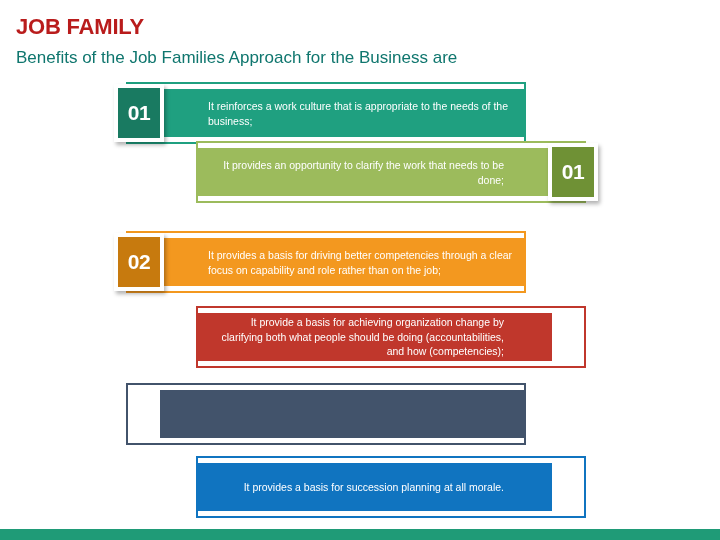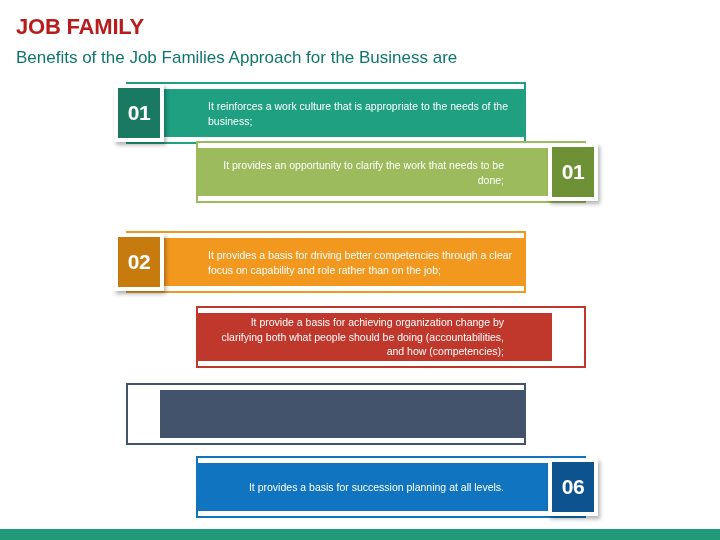--- a/index.html
+++ b/index.html
@@ -135,20 +135,19 @@
         <div class="bar-fill"></div>
         <div class="bar-text">It provide a basis for achieving organization change by clarifying both what people should be doing (accountabilities, and how (competencies);</div>
       </div>
       <div class="bar-row row-left" style="--c: #42536b; --cd: #2f3d52; left: 126px; top: 383px; width: 400px;">
         <div class="bar-frame"></div>
         <div class="bar-fill"></div>
       </div>
       <div class="bar-row row-right" style="--c: #1074c0; --cd: #0d5390; left: 196px; top: 456px; width: 390px;">
         <div class="bar-frame"></div>
         <div class="bar-fill"></div>
-        <div class="bar-text">It provides a basis for succession planning at all levels.</div>
-        <div class="num-chip">06</div>
+        <div class="bar-text">It provides a basis for succession planning at all morale.</div>
       </div>
     </div>
 
   <div class="bottom-accent" style="background: rgb(31, 155, 119);"></div>
 
 </div>
 
 </body></html>

